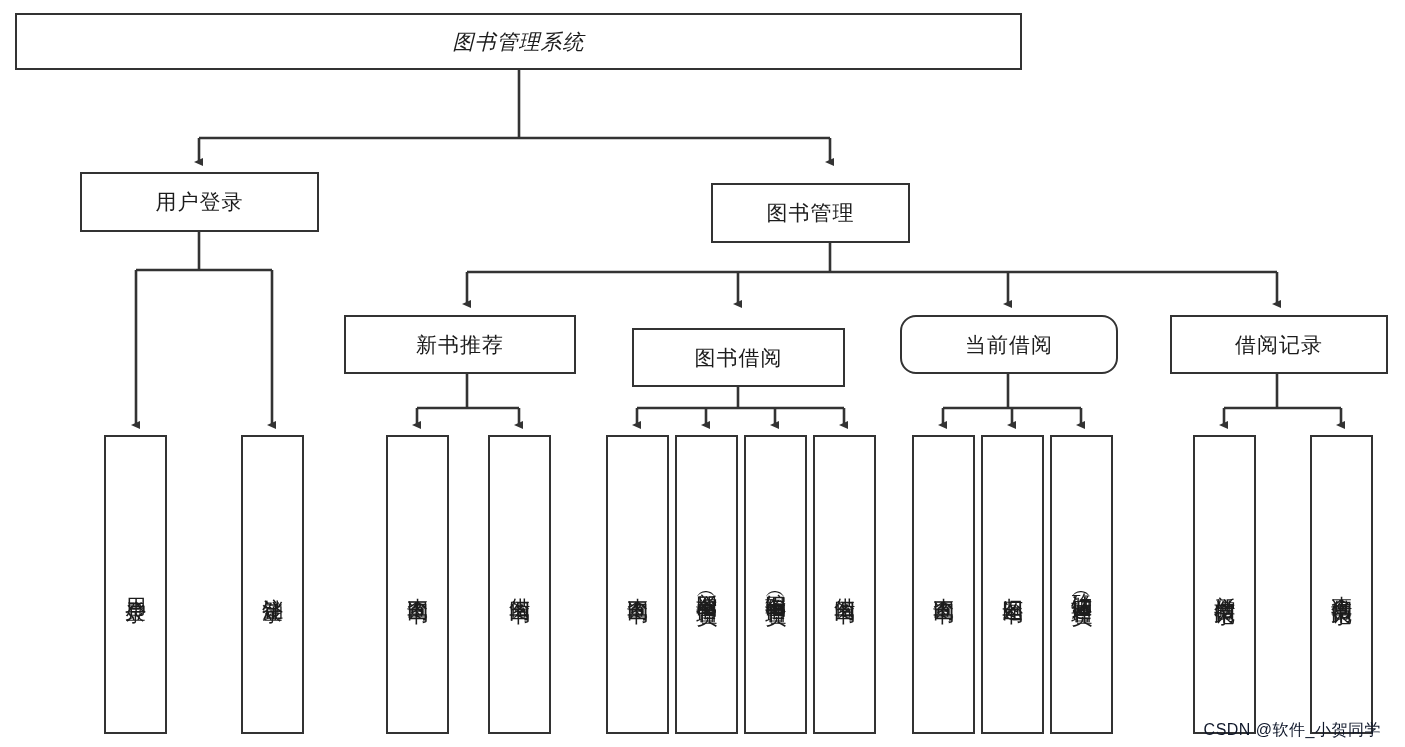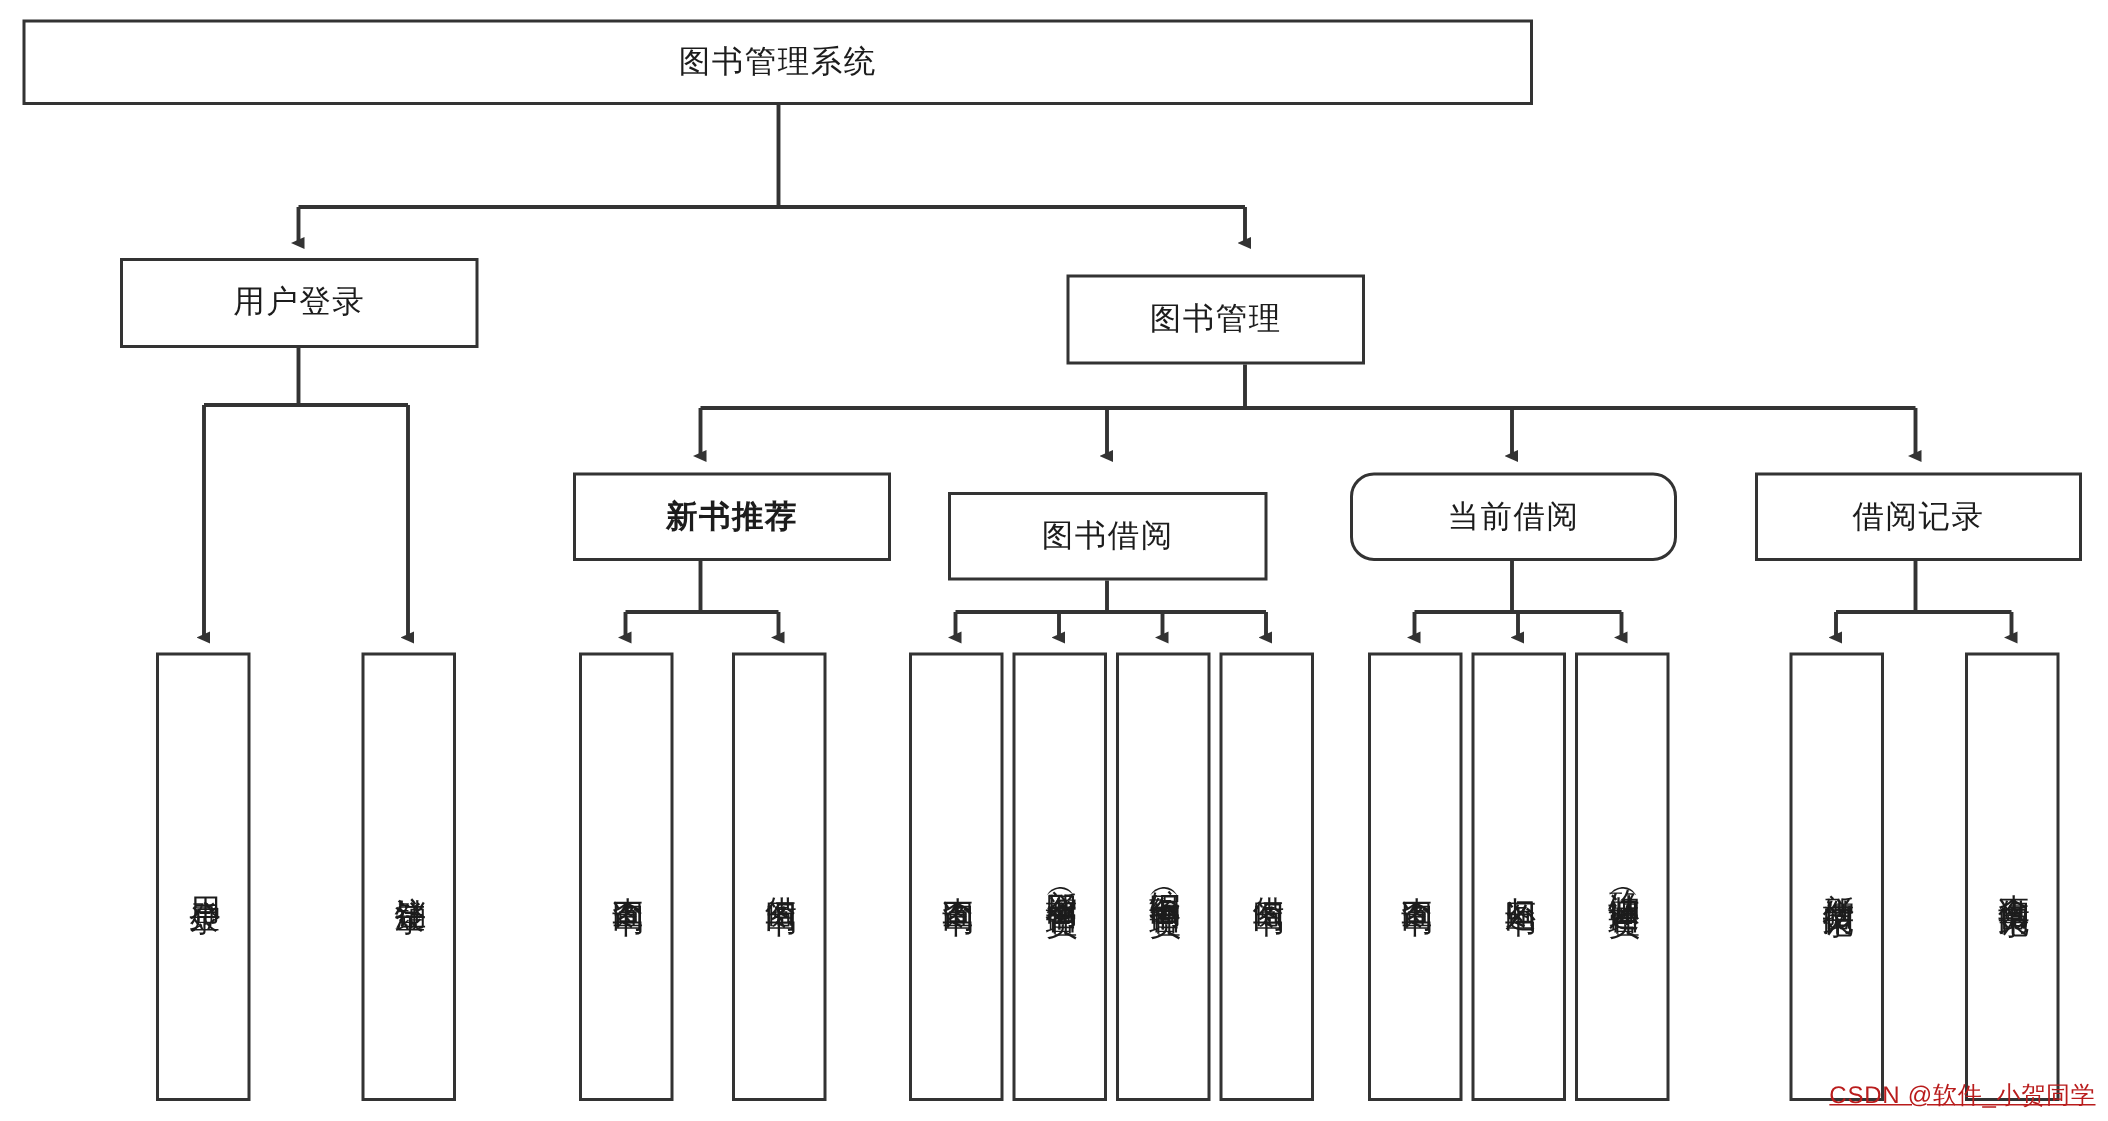--- a/index.html
+++ b/index.html
@@ -50,28 +50,27 @@
   }
   .node.vert .vtext {
     writing-mode: vertical-rl;
     text-orientation: upright;
     white-space: nowrap;
     display: block;
   }
   .node-root { font-size: 22px; }
   .watermark {
     position: absolute;
-    right: 8px;
+    right: 24px;
     bottom: 6px;
     font-size: 16px;
-    color: #b91c1c;
+    color: #0f172a;
     letter-spacing: 0.5px;
     white-space: nowrap;
     user-select: none;
-    text-decoration: underline;
   }
 </style>
 </head>
 <body>
 
 <div id="canvas">
 
   <svg id="wires" viewBox="0 0 1405 747">
     <defs>
       <marker id="arrow" markerWidth="10" markerHeight="10" refX="5" refY="5" orient="auto" markerUnits="userSpaceOnUse">
@@ -115,32 +114,32 @@
       <path d="M1012,408 L1012,425" marker-end="url(#arrow)"></path>
       <path d="M1081,408 L1081,425" marker-end="url(#arrow)"></path>
 
       <path d="M1277,374 L1277,408"></path>
       <path d="M1224,408 L1341,408"></path>
       <path d="M1224,408 L1224,425" marker-end="url(#arrow)"></path>
       <path d="M1341,408 L1341,425" marker-end="url(#arrow)"></path>
     </g>
   </svg>
 
-  <div class="node horiz node-root" style="left:15px; top:13px; width:1007px; height:57px;">
+  <div class="node horiz node-root" style="left:15px; top:13px; width:1007px; height:57px;font-style:italic;">
     <span>图书管理系统</span>
   </div>
 
   <div class="node horiz" style="left:80px; top:172px; width:239px; height:60px;">
     <span>用户登录</span>
   </div>
   <div class="node horiz" style="left:711px; top:183px; width:199px; height:60px;">
     <span>图书管理</span>
   </div>
 
-  <div class="node horiz" style="left:382px; top:315px; width:212px; height:59px;font-weight:bold;">
+  <div class="node horiz" style="left:344px; top:315px; width:232px; height:59px;">
     <span>新书推荐</span>
   </div>
   <div class="node horiz" style="left:632px; top:328px; width:213px; height:59px;">
     <span>图书借阅</span>
   </div>
   <div class="node horiz" style="left:900px; top:315px; width:218px; height:59px;border-radius:16px;">
     <span>当前借阅</span>
   </div>
   <div class="node horiz" style="left:1170px; top:315px; width:218px; height:59px;align-items:center;">
     <span>借阅记录</span>

